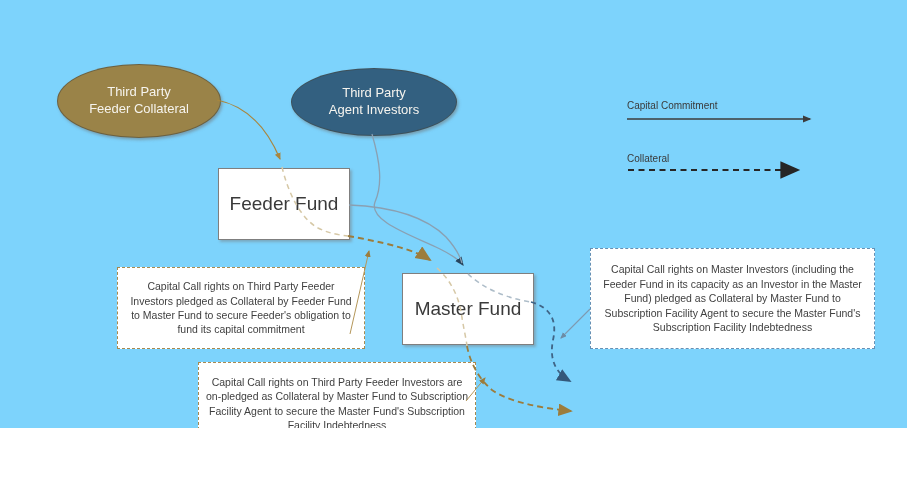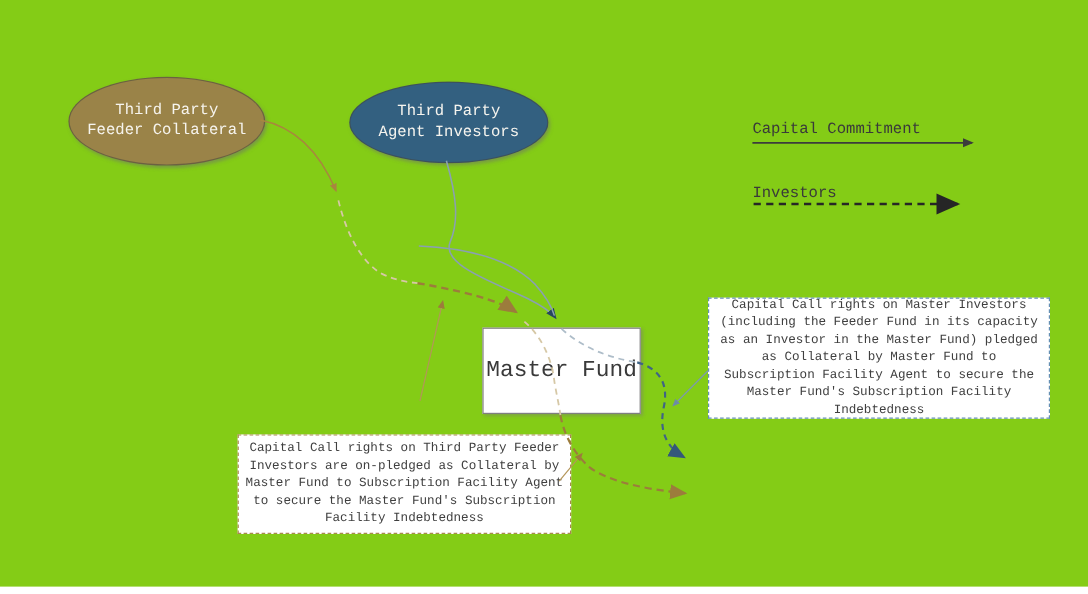--- a/index.html
+++ b/index.html
@@ -1,18 +1,18 @@
 <!DOCTYPE html>
 <html><head>
 <meta charset="utf-8">
 <style>
   html,body{margin:0;padding:0;background:#ffffff;}
   .stage{
-    position:relative;width:907px;height:489px;background:#84cc16;overflow:hidden;
-    font-family:Liberation Mono, monospace;
+    position:relative;width:907px;height:428px;background:#7dd3fc;overflow:hidden;
+    font-family:Liberation Sans, sans-serif;
   }
   
   .ellipse{
     position:absolute;border-radius:50%;
     display:flex;align-items:center;justify-content:center;text-align:center;
     color:#f6f4ee;font-size:13px;line-height:1.3;
     border:1px solid rgba(70,70,60,0.55);
     box-shadow:1.5px 2px 3px rgba(110,110,110,0.5);
   }
   .ellipse .lbl{width:100%;}
@@ -35,21 +35,21 @@
     display:flex;align-items:center;justify-content:center;text-align:center;
     color:#3f3f3f;font-size:10.5px;line-height:1.38;
   }
   #callout-feeder-pledge{left:117px;top:267px;width:230px;height:76px;
     border:1.5px dashed #a8894e;padding:2px 8px;}
   #callout-onpledge{left:198px;top:362px;width:268px;height:77px;
     border:1.5px dashed #a8894e;padding:2px 4px;}
   #callout-master-pledge{left:590px;top:248px;width:271px;height:95px;
     border:1.5px dashed #6590b4;padding:2px 6px;}
   
-  .legend-label{position:absolute;color:#3a3a3a;font-size:13px;}
+  .legend-label{position:absolute;color:#3a3a3a;font-size:10px;}
   #legend-capital-commitment{left:627px;top:100px;}
   #legend-collateral{left:627px;top:153px;}
   
   svg.arrows{position:absolute;left:0;top:0;width:907px;height:495px;
     pointer-events:none;z-index:5;}
 </style>
 </head>
 <body>
 
 <div class="stage">
@@ -61,37 +61,43 @@
     </div>
   </div>
 
   <div class="ellipse" id="master-investors">
     <div class="lbl">
       <span>Third Party</span><br>
       <span>Agent Investors</span>
     </div>
   </div>
 
+  <div class="node" id="feeder-fund">
+    <div class="lbl">Feeder Fund</div>
+  </div>
 
   <div class="node" id="master-fund">
     <div class="lbl">Master Fund</div>
   </div>
 
 
+  <div class="callout" id="callout-feeder-pledge">
+    <div>Capital Call rights on Third Party Feeder Investors pledged as Collateral by Feeder Fund to Master Fund to secure Feeder's obligation to fund its capital commitment</div>
+  </div>
 
   <div class="callout" id="callout-master-pledge">
     <div>Capital Call rights on Master Investors (including the Feeder Fund in its capacity as an Investor in the Master Fund) pledged as Collateral by Master Fund to Subscription Facility Agent to secure the Master Fund's Subscription Facility Indebtedness</div>
   </div>
 
   <div class="callout" id="callout-onpledge">
     <div>Capital Call rights on Third Party Feeder Investors are on-pledged as Collateral by Master Fund to Subscription Facility Agent to secure the Master Fund's Subscription Facility Indebtedness</div>
   </div>
 
   <div class="legend-label" id="legend-capital-commitment">Capital Commitment</div>
-  <div class="legend-label" id="legend-collateral">Investors</div>
+  <div class="legend-label" id="legend-collateral">Collateral</div>
 
   <svg class="arrows" viewBox="0 0 907 495">
     <defs>
       <marker id="mGold" markerWidth="9" markerHeight="9" refX="6" refY="3" orient="auto">
         <path d="M0,0 L7,3 L0,6 Z" fill="#9c7c3c"></path>
       </marker>
       <marker id="mGoldBig" markerWidth="10" markerHeight="10" refX="7" refY="3.5" orient="auto">
         <path d="M0,0 L8,3.5 L0,7 Z" fill="#9c7c3c"></path>
       </marker>
       <marker id="mGoldSolid" markerWidth="8" markerHeight="8" refX="5" refY="2.5" orient="auto">

